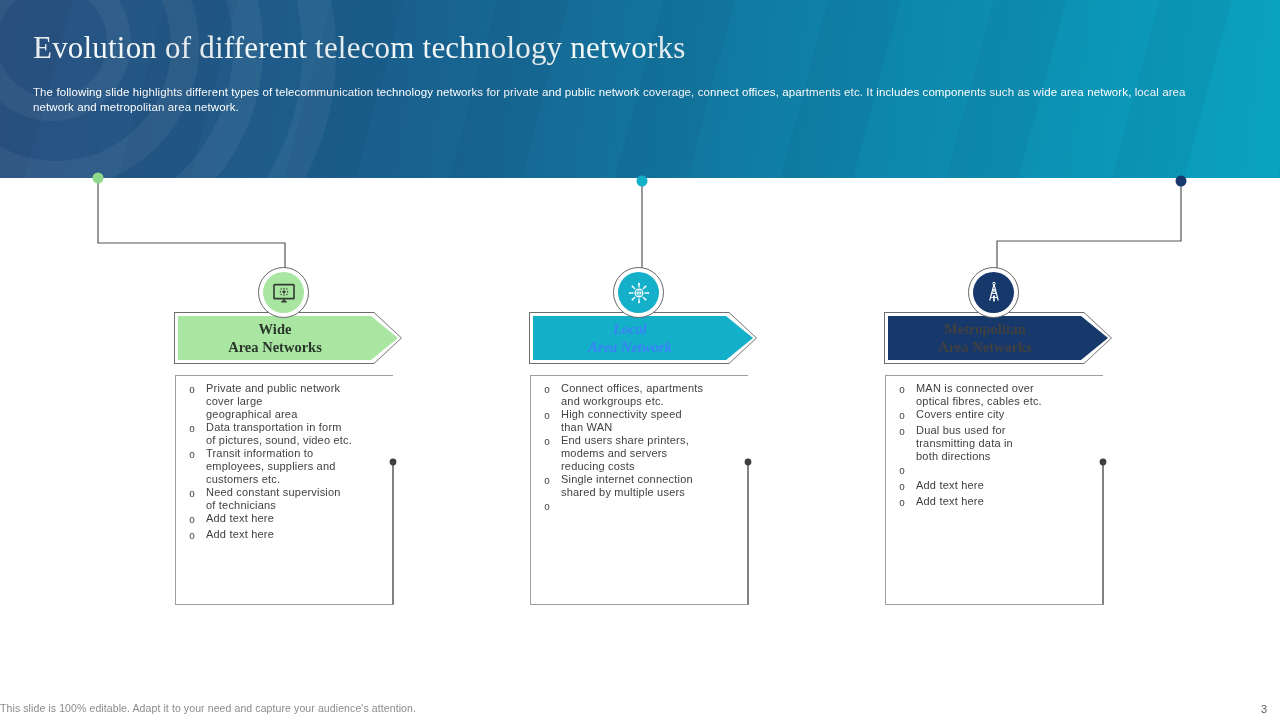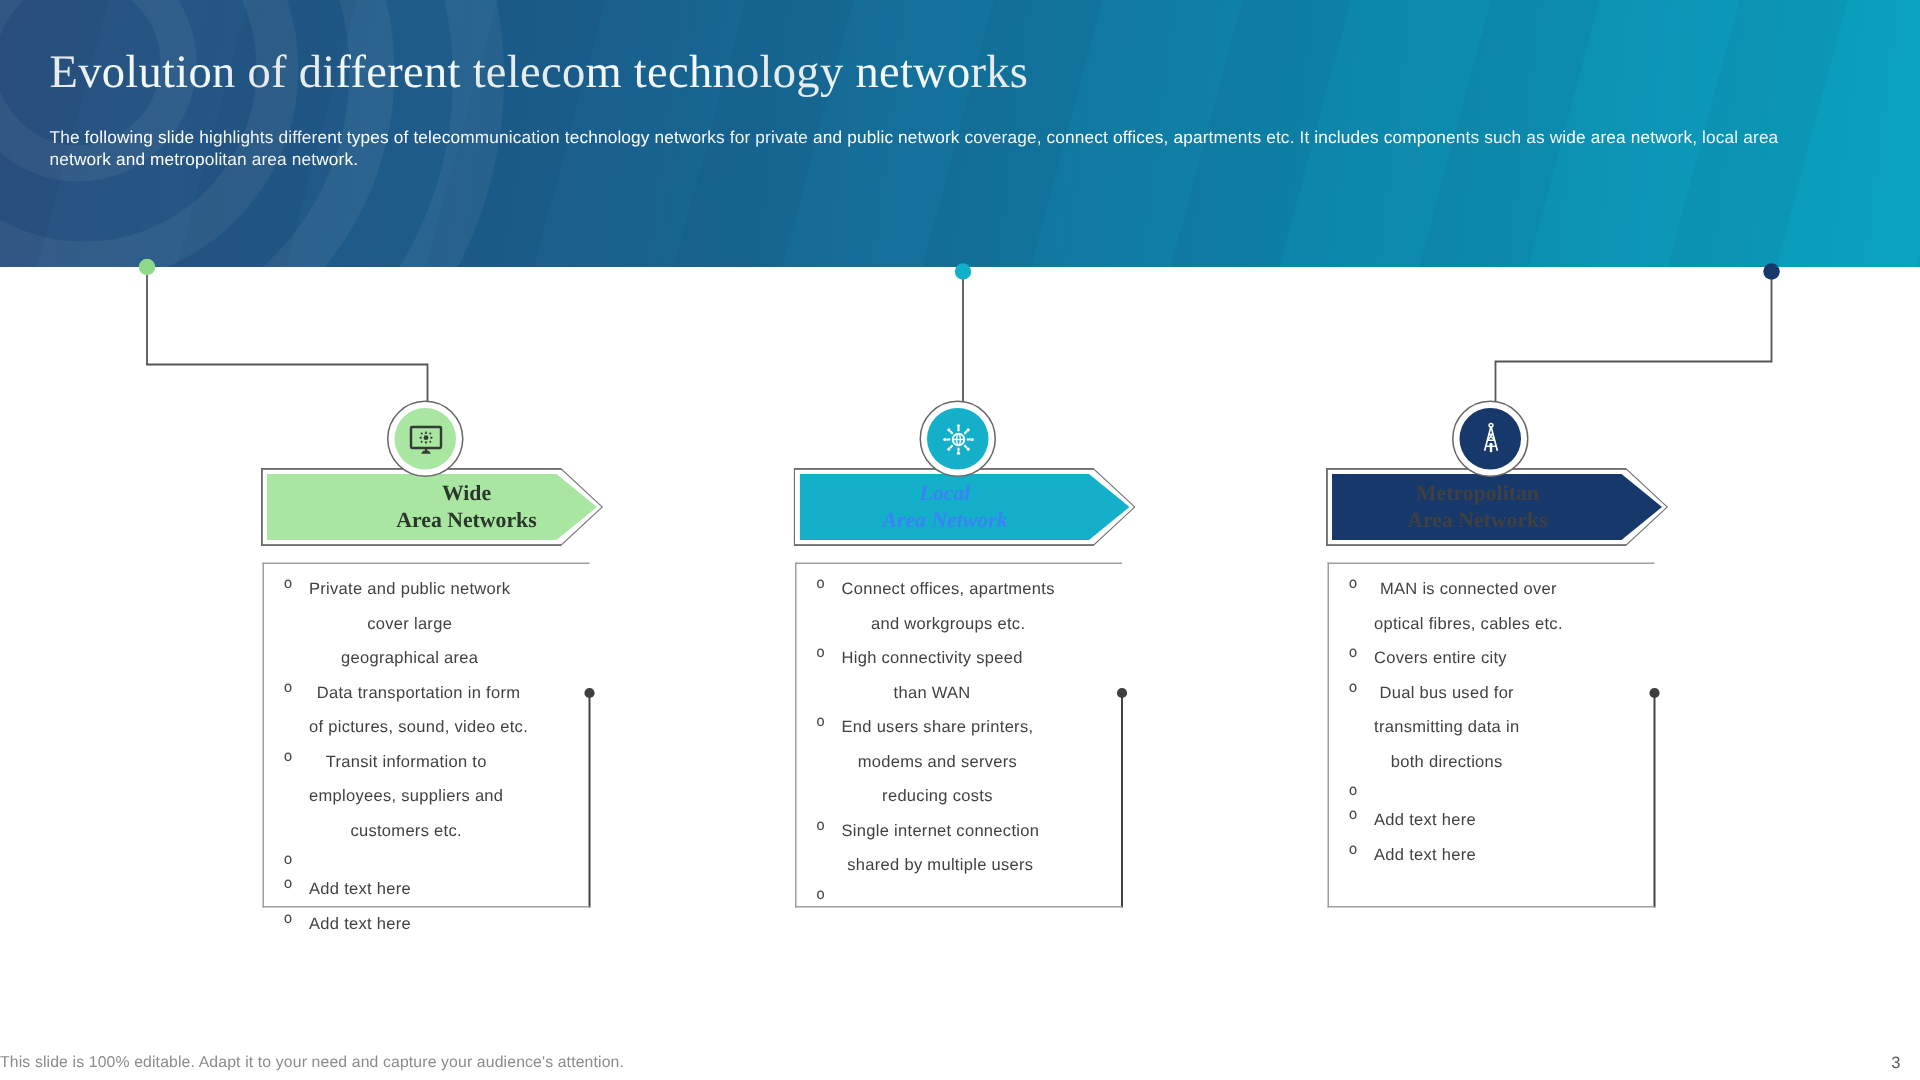--- a/index.html
+++ b/index.html
@@ -40,28 +40,28 @@
   .b-outer{position:absolute;inset:0;background:#6e6e6e;
            clip-path:polygon(0 0,200px 0,100% 50%,200px 100%,0 100%);}
   .b-mid{position:absolute;inset:1px;background:#ffffff;
            clip-path:polygon(0 0,199px 0,100% 50%,199px 100%,0 100%);}
   .b-fill{position:absolute;inset:4px;
            clip-path:polygon(0 0,193px 0,100% 50%,193px 100%,0 100%);}
   .c1 .b-fill{background:#a9e6a2;} .c2 .b-fill{background:#14b0c9;} .c3 .b-fill{background:#17386b;}
   .b-label{position:absolute;left:0;top:0;width:202px;height:100%;
            display:flex;flex-direction:column;justify-content:center;text-align:center;
            font-family:"Liberation Serif",serif;font-weight:bold;font-size:14.5px;line-height:18px;}
-  .c1 .b-label{color:#2b362b;padding-left:36px;} .c2 .b-label{color:#3b82f6;font-style:italic;} .c3 .b-label{color:#404040;}
+  .c1 .b-label{color:#2b362b;} .c2 .b-label{color:#3b82f6;font-style:italic;} .c3 .b-label{color:#404040;}
 
   .listbox{position:absolute;left:0;top:108px;width:218px;height:230px;box-sizing:border-box;
            border:1px solid #9e9e9e;border-right:none;padding:6px 2px 0 13px;}
   .li{display:flex;align-items:flex-start;}
   .mk{flex:none;width:17px;font-family:"DejaVu Sans Mono",monospace;font-size:10px;
       line-height:16px;color:#4a4a4a;}
-  .li .txt{white-space:pre-line;font-size:11px;line-height:23px;color:#414141;letter-spacing:0.2px;text-align:center;}
+  .li .txt{white-space:pre-line;font-size:11px;line-height:13px;color:#414141;letter-spacing:0.2px;}
 
   
   .footer{position:absolute;left:0;bottom:6px;width:100%;
           font-size:10.5px;color:#8b8b8b;letter-spacing:0.1px;}
   .pagenum{position:absolute;right:13px;bottom:5px;font-size:11px;color:#595959;}
 </style>
 </head>
 <body>
 
 <div class="slide">
@@ -131,20 +131,22 @@
 of pictures, sound, video etc.</span>
         </div>
       <div class="li">
           <span class="mk">o</span>
           <span class="txt">Transit information to
 employees, suppliers and
 customers etc.</span>
         </div>
       <div class="li">
           <span class="mk">o</span>
+          <span class="txt">Need constant supervision
+of technicians</span>
         </div>
       <div class="li">
           <span class="mk">o</span>
           <span class="txt">Add text here</span>
         </div>
       <div class="li">
           <span class="mk">o</span>
           <span class="txt">Add text here</span>
         </div>
     </div>

